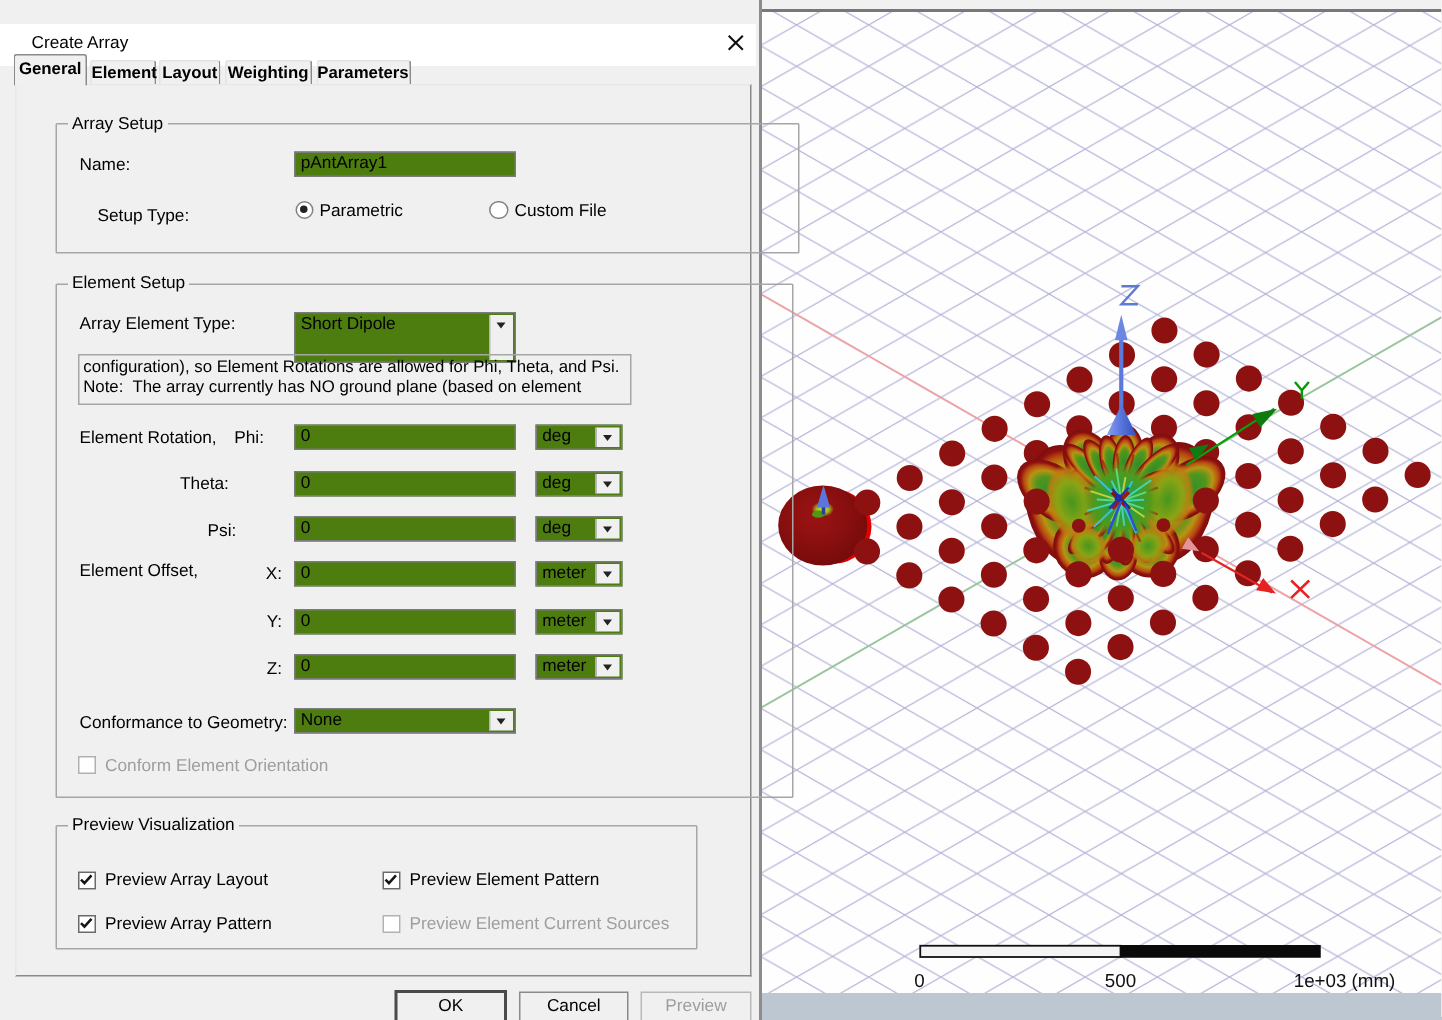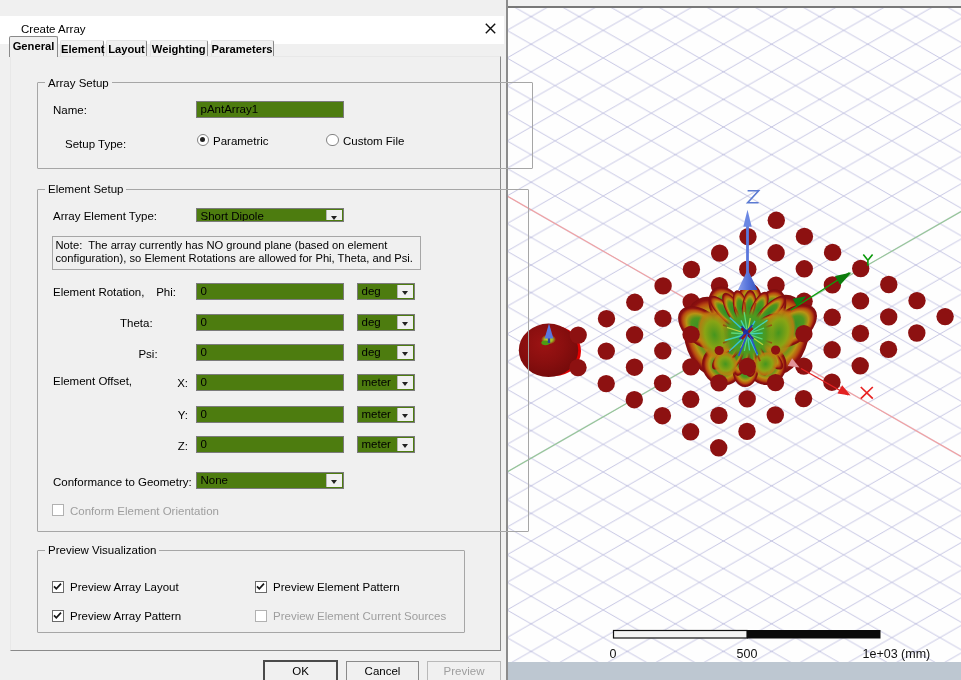--- a/index.html
+++ b/index.html
@@ -273,24 +273,24 @@
       <span class="radio" style="left:196.5px;top:133.5px">
         <span class="rdot"></span>
       </span>
       <div class="lab" style="left:213px;top:134.5px">Parametric</div>
       <span class="radio" style="left:326px;top:133.5px"></span>
       <div class="lab" style="left:343px;top:134.5px">Custom File</div>
       <fieldset class="grp" style="left:37px;top:183px;width:492px;height:349px">
         <legend>Element Setup</legend>
       </fieldset>
       <div class="lab" style="left:53px;top:209.5px">Array Element Type:</div>
-      <div class="inp" style="left:195.5px;top:207.5px;width:148px;height:14px;padding-right:17px">Short Dipole<div class="cbtn"><span class="tri"></span></div></div>
+      <div class="inp" style="left:195.5px;top:207.5px;width:148px;height:34px;padding-right:17px">Short Dipole<div class="cbtn"><span class="tri"></span></div></div>
       <div class="note">
+        <div>configuration), so Element Rotations are allowed for Phi, Theta, and Psi.</div>
         <div>Note:&nbsp; The array currently has NO ground plane (based on element</div>
-        <div>configuration), so Element Rotations are allowed for Phi, Theta, and Psi.</div>
       </div>
       <div class="lab" style="left:53px;top:286px">Element Rotation,</div>
       <div class="lab" style="left:120px;top:286.0px;width:56px;text-align:right">Phi:</div>
       <div class="inp" style="left:195.5px;top:282.5px;width:148px;height:17px">0</div>
       <div class="inp" style="left:356.5px;top:282.5px;width:58px;height:17px;padding-right:17px">deg<div class="cbtn"><span class="tri"></span></div></div>
       <div class="lab" style="left:120px;top:317.0px;width:56px;">Theta:</div>
       <div class="inp" style="left:195.5px;top:313.5px;width:148px;height:17px">0</div>
       <div class="inp" style="left:356.5px;top:313.5px;width:58px;height:17px;padding-right:17px">deg<div class="cbtn"><span class="tri"></span></div></div>
       <div class="lab" style="left:120px;top:347.5px;width:56px;text-align:center">Psi:</div>
       <div class="inp" style="left:195.5px;top:344.0px;width:148px;height:17px">0</div>

